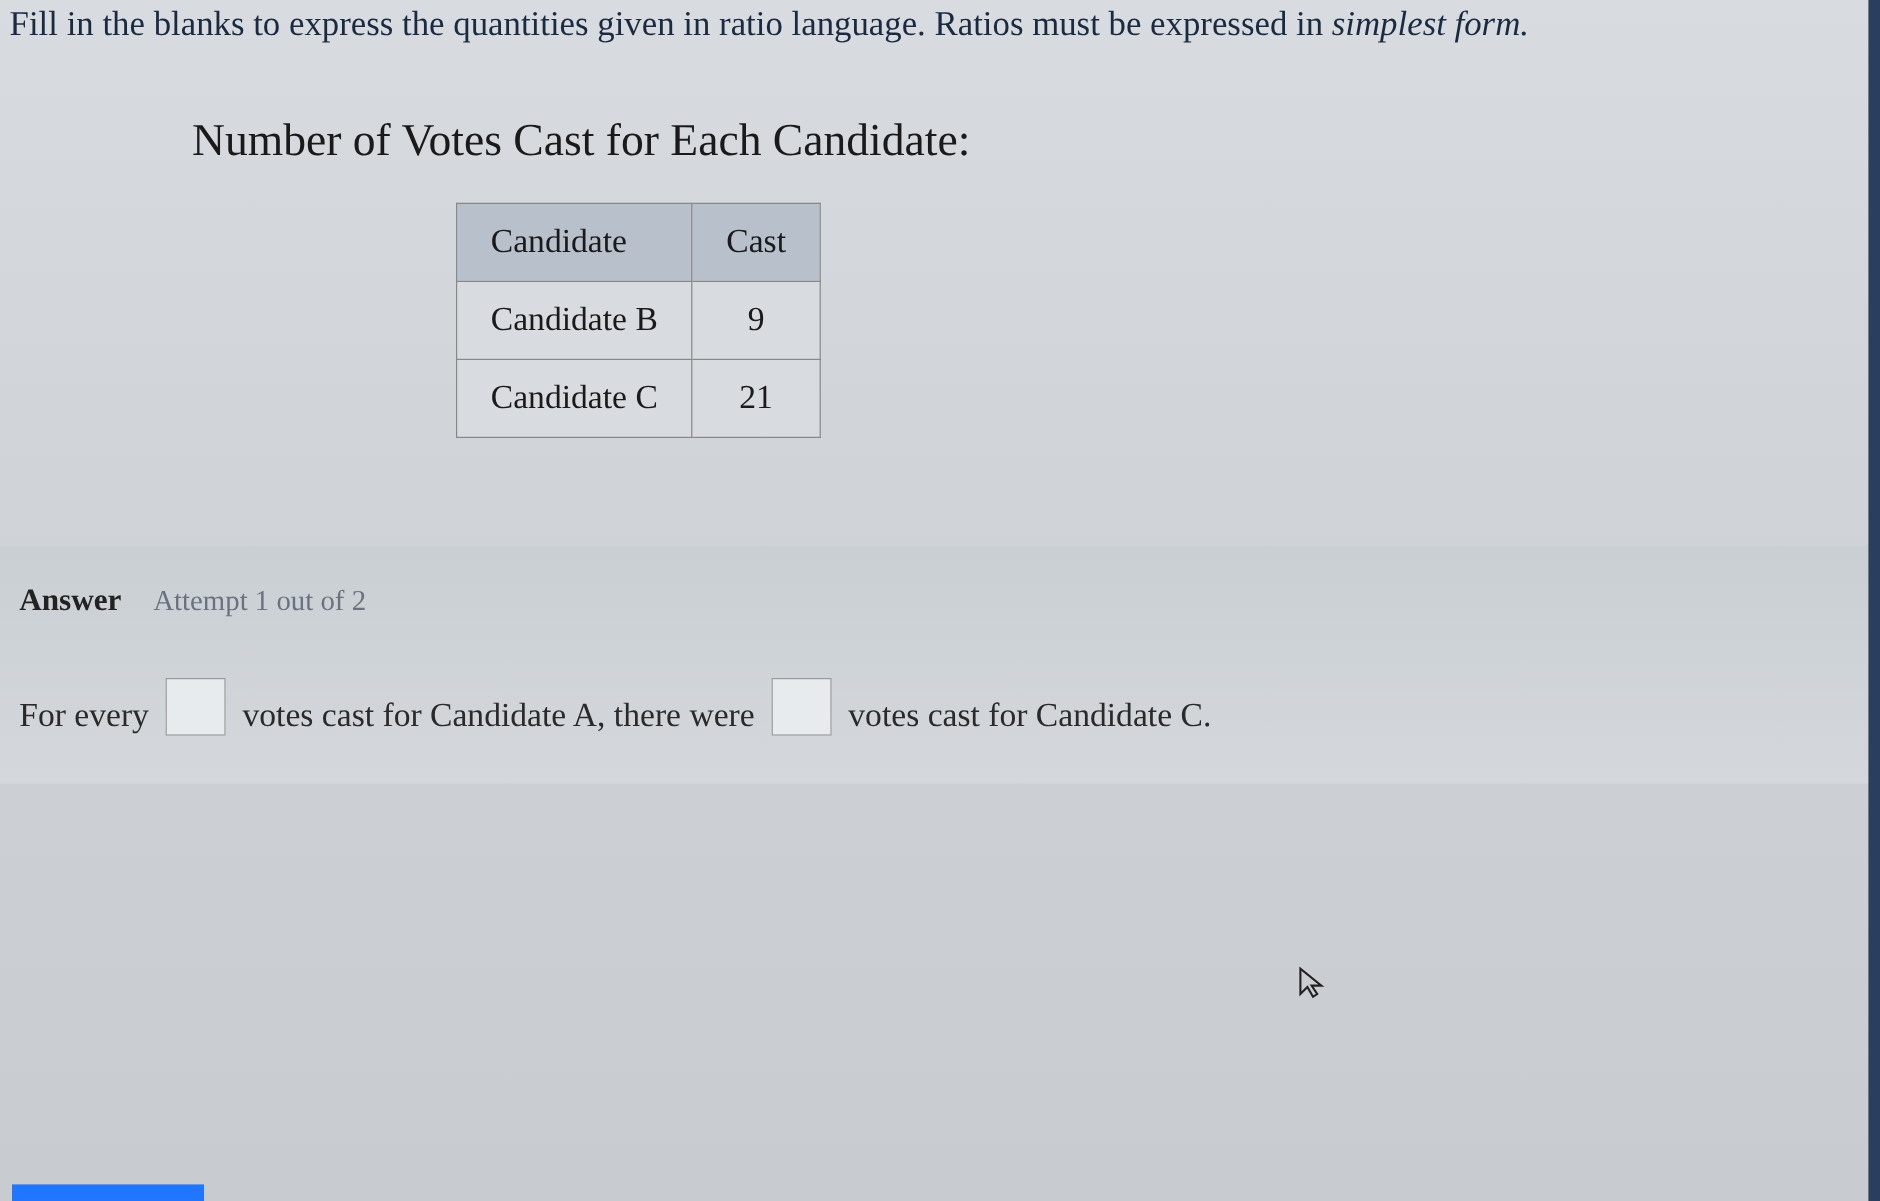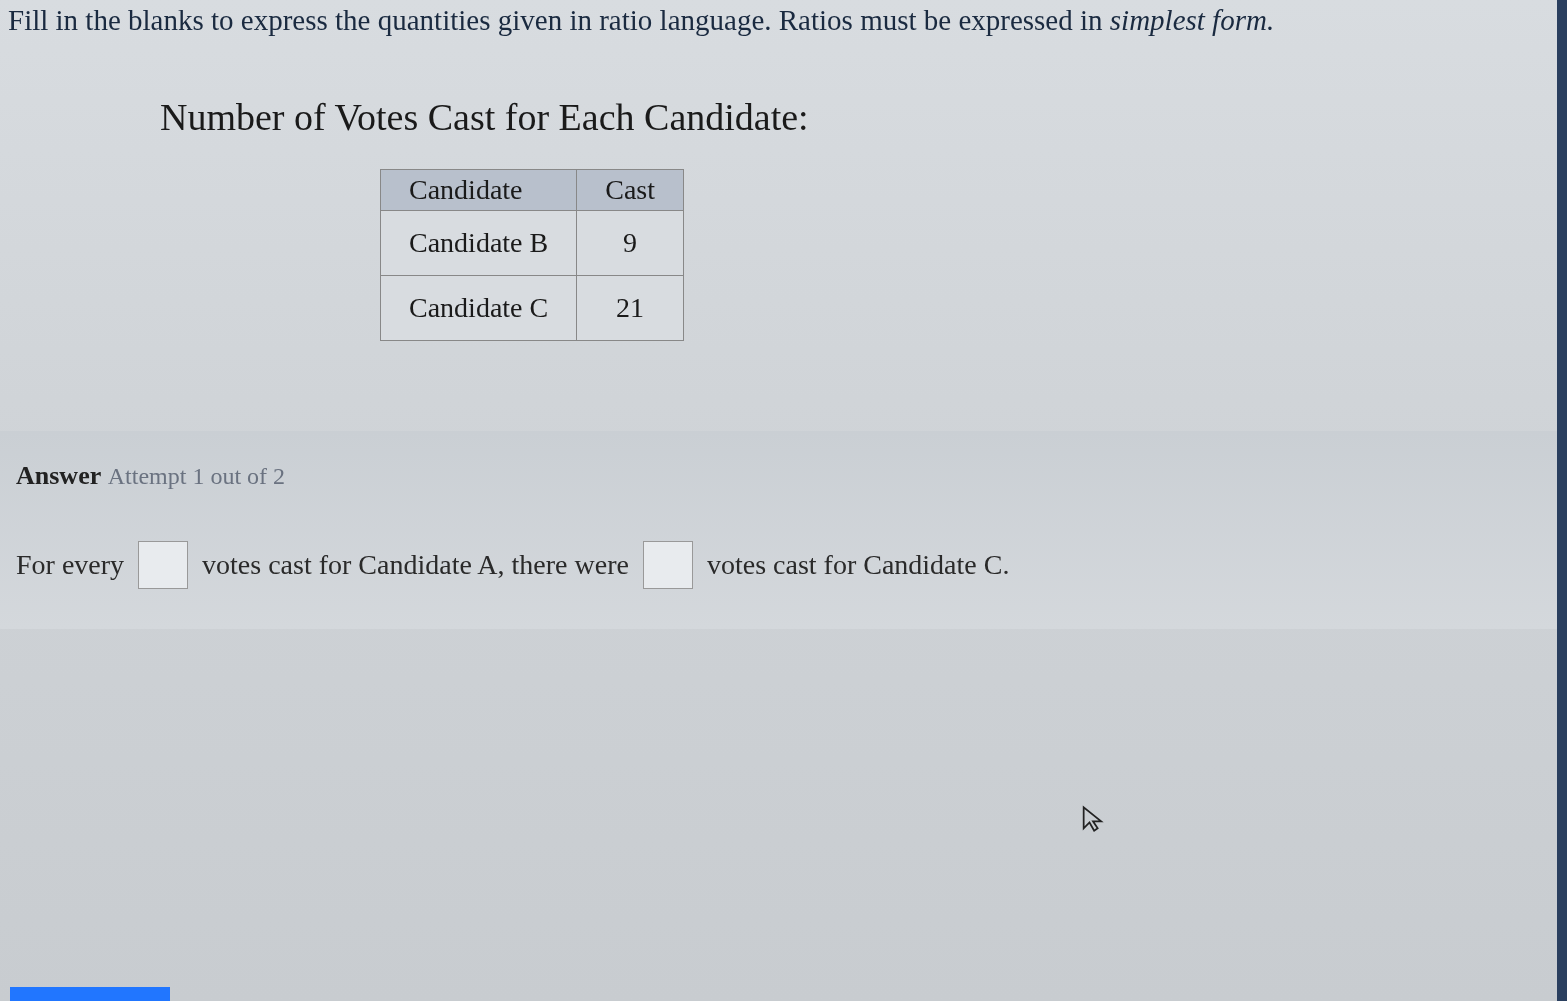--- a/index.html
+++ b/index.html
@@ -47,21 +47,21 @@
     
     .data-table {
       margin-left: 380px;
       border-collapse: collapse;
       background: #d8dce0;
     }
     
     .data-table th,
     .data-table td {
       border: 1px solid #888;
-      padding: 4px 28px;
+      padding: 16px 28px;
       font-size: 28px;
       text-align: left;
       color: #1a1a1a;
     }
     
     .data-table th {
       background: #b8c0cc;
       font-weight: normal;
     }
     
@@ -82,28 +82,28 @@
     }
     
     .answer-label {
       color: #222;
       font-weight: bold;
     }
     
     .attempt-text {
       color: #6a7280;
       font-size: 24px;
-      margin-left: 0;
+      margin-left: 20px;
     }
     
     .fill-sentence {
       font-size: 28px;
       color: #2a2a2a;
       display: flex;
-      align-items: center;
+      align-items: flex-end;
       flex-wrap: wrap;
       gap: 8px;
     }
     
     .blank-input {
       width: 50px;
       height: 48px;
       border: 1px solid #999;
       background: #e8ebee;
       font-size: 24px;

